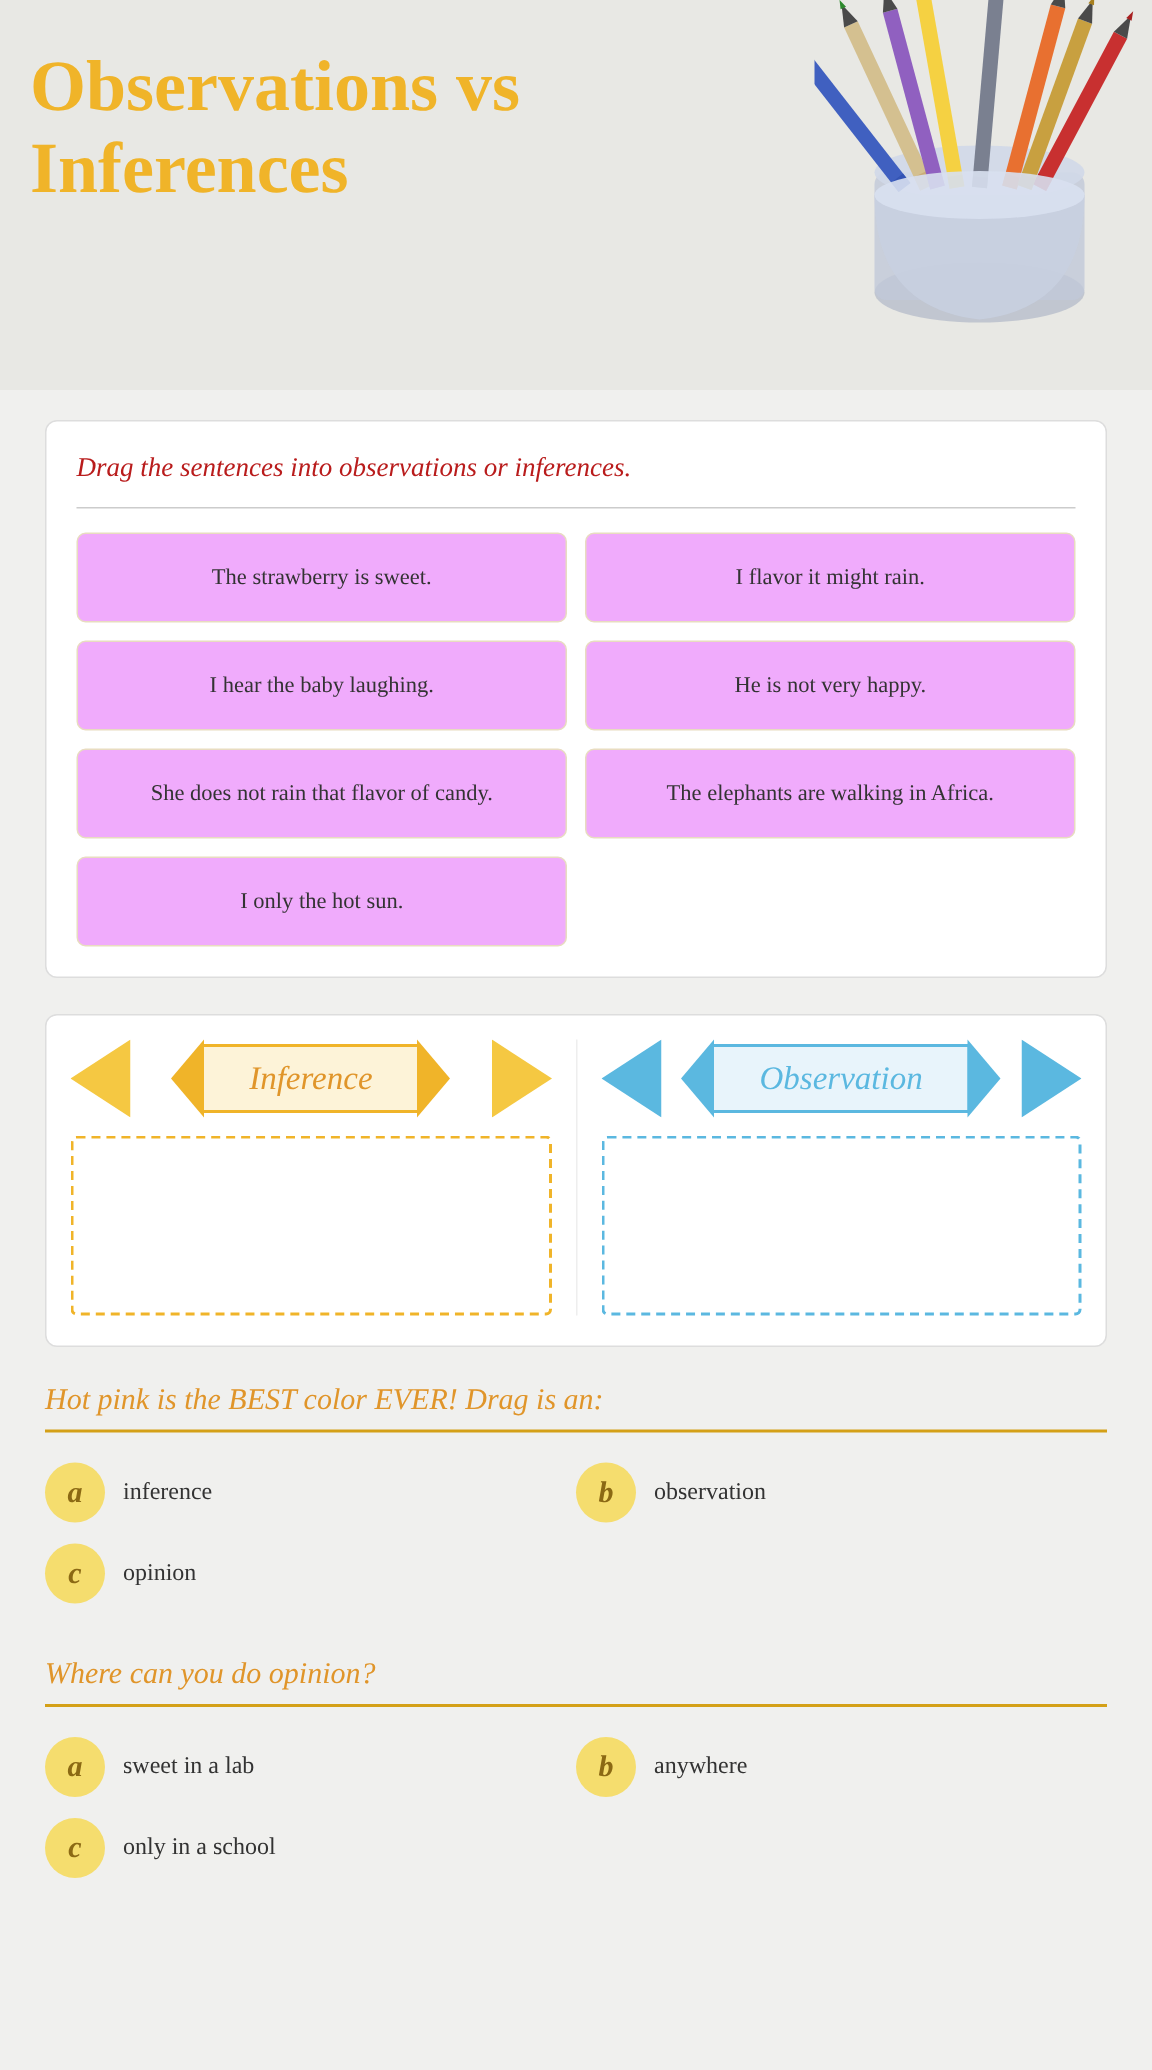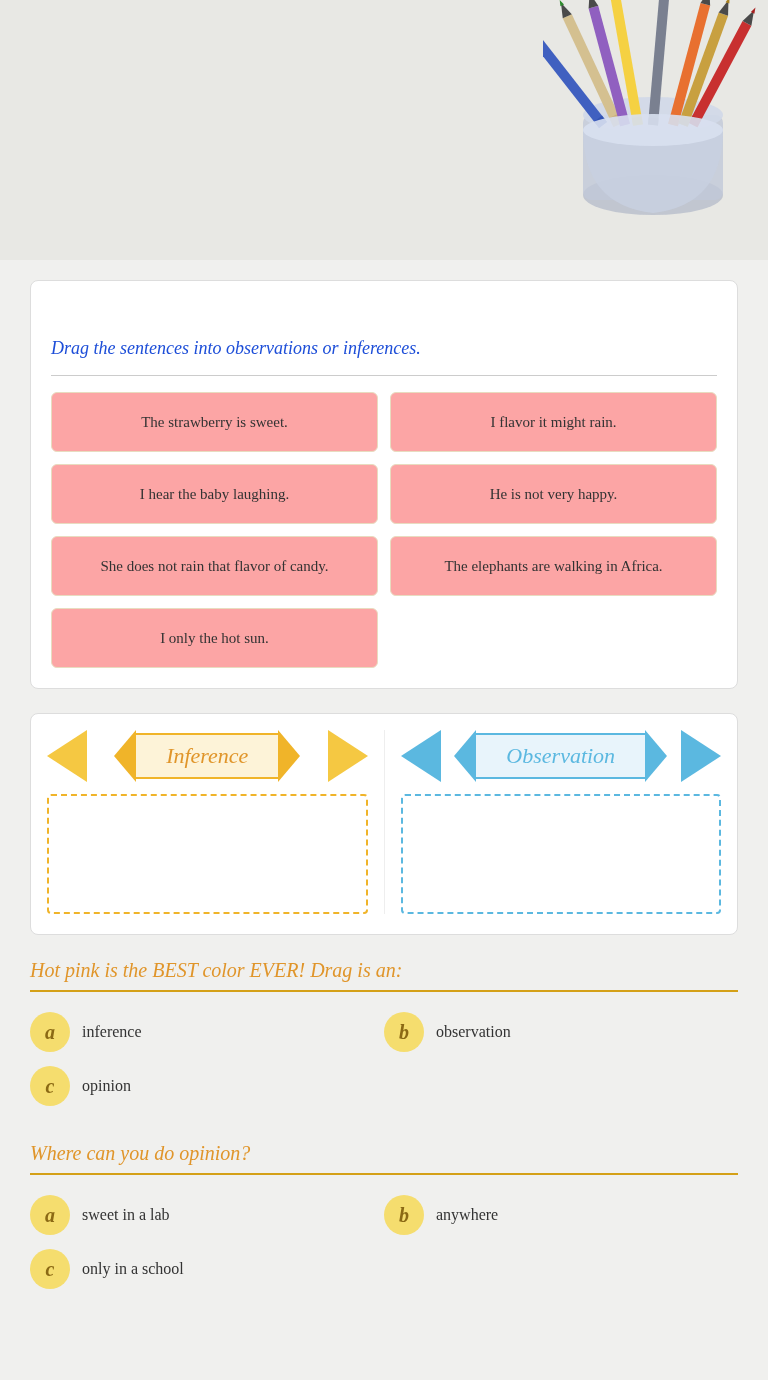--- a/index.html
+++ b/index.html
@@ -36,37 +36,36 @@
     
     .drag-section {
       background: #fff;
       border: 1px solid #ddd;
       border-radius: 8px;
       padding: 20px 20px 20px 20px;
       margin-bottom: 24px;
     }
     .drag-instruction {
       font-size: 18px;
-      color: #1d4ed8;
+      color: #b91c1c;
       margin-bottom: 16px;
       font-style: italic;
-      margin-top: 37px;
     }
     .drag-divider {
       border: none;
       border-top: 1px solid #ccc;
       margin-bottom: 16px;
     }
     .sentence-grid {
       display: grid;
       grid-template-columns: 1fr 1fr;
       gap: 12px;
     }
     .sentence-card {
-      background: #fca5a5;
+      background: #f0abfc;
       border: 1px solid #e8dcc0;
       border-radius: 6px;
       padding: 18px 14px;
       text-align: center;
       font-size: 15px;
       color: #333;
       cursor: grab;
       min-height: 60px;
       display: flex;
       align-items: center;
@@ -239,20 +238,24 @@
       right: -15px;
       top: -15px;
       width: 240px;
       height: 270px;
     }
   </style>
 </head>
 <body>
 
 <div class="header">
+  <h1 class="header-title">
+    <span>Observations vs</span><br>
+    <span>Inferences</span>
+  </h1>
 
   <div class="pencil-container">
     <svg viewBox="0 0 220 260" xmlns="http://www.w3.org/2000/svg" width="220" height="260">
 
       <ellipse cx="110" cy="210" rx="70" ry="20" fill="#b0b8c8" opacity="0.7"></ellipse>
       <rect x="40" y="130" width="140" height="85" rx="8" fill="#c0c8d8" opacity="0.8"></rect>
       <ellipse cx="110" cy="130" rx="70" ry="18" fill="#d0d8e8" opacity="0.9"></ellipse>
 
       <g transform="rotate(-25, 75, 140)">
         <rect x="70" y="20" width="10" height="120" fill="#d4c090"></rect>

